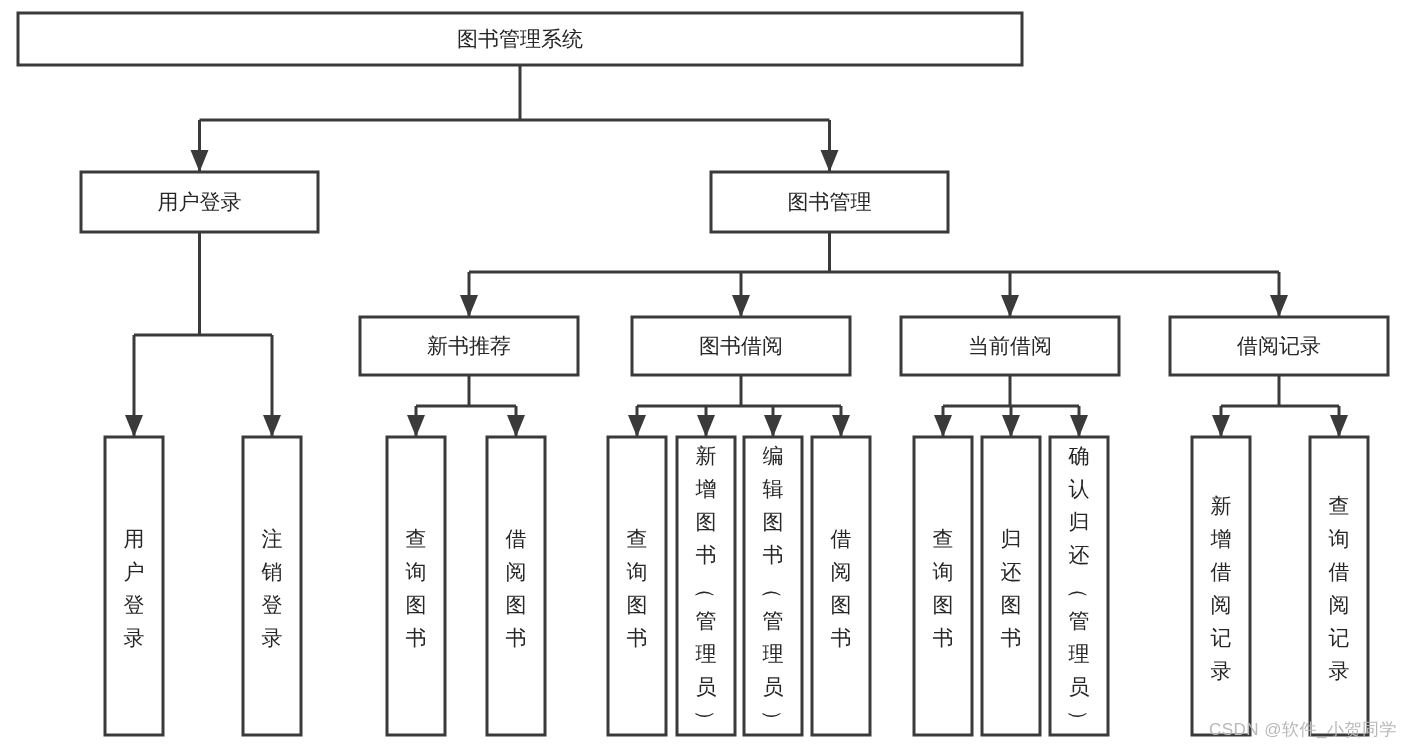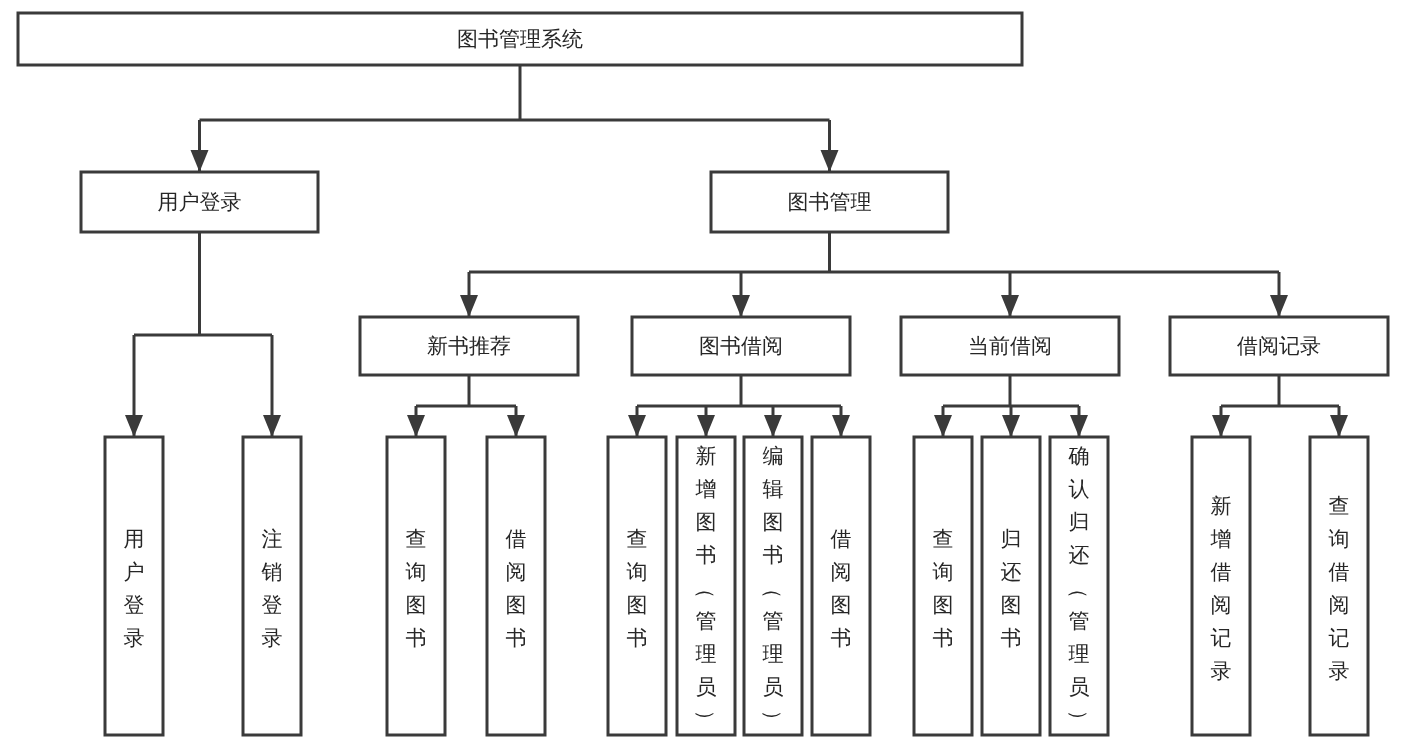--- a/index.html
+++ b/index.html
@@ -260,13 +260,14 @@
           <rect x="1310" y="437" width="58" height="298" class="node-box"></rect>
           <text x="1339" y="512.74" class="node-label-v">查</text>
           <text x="1339" y="545.74" class="node-label-v">询</text>
           <text x="1339" y="578.74" class="node-label-v">借</text>
           <text x="1339" y="611.74" class="node-label-v">阅</text>
           <text x="1339" y="644.74" class="node-label-v">记</text>
           <text x="1339" y="677.74" class="node-label-v">录</text>
         </g>
       </g>
   </svg>
+  <div class="watermark">CSDN @软件_小贺同学</div>
 </div>
 
 </body></html>

